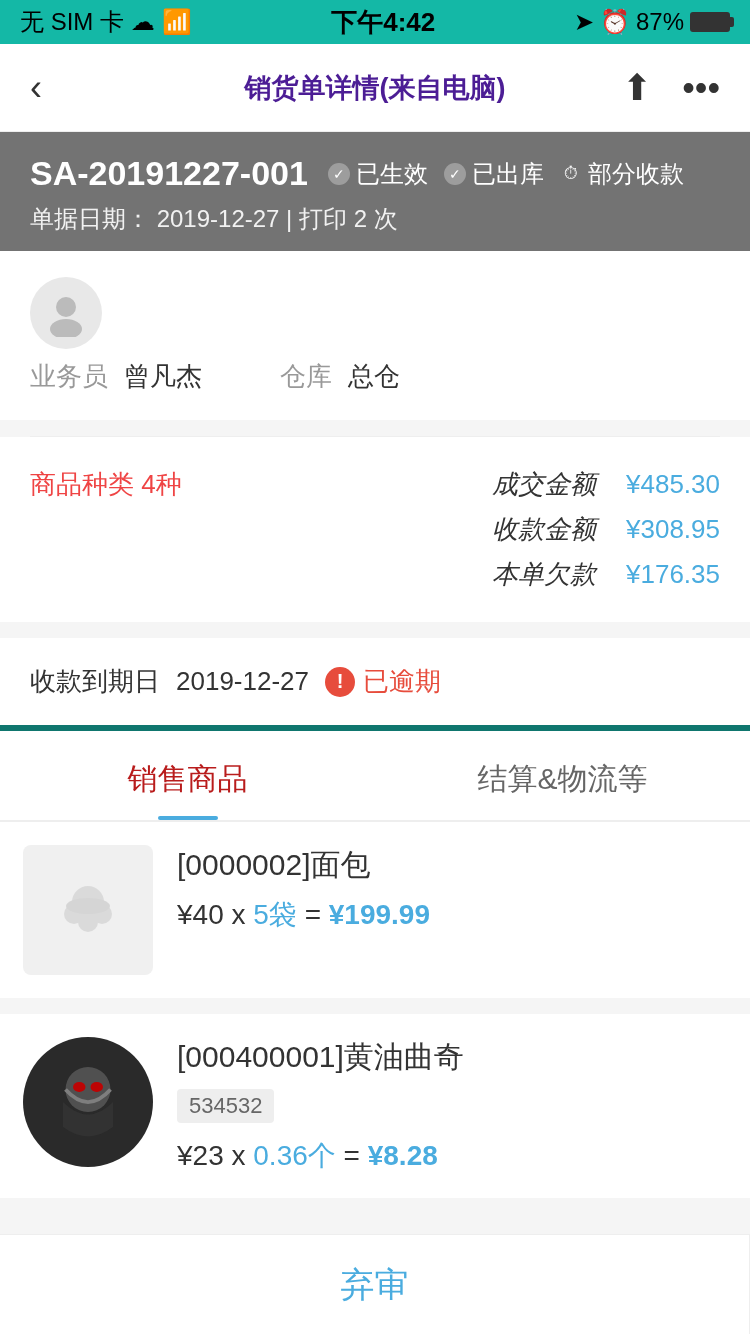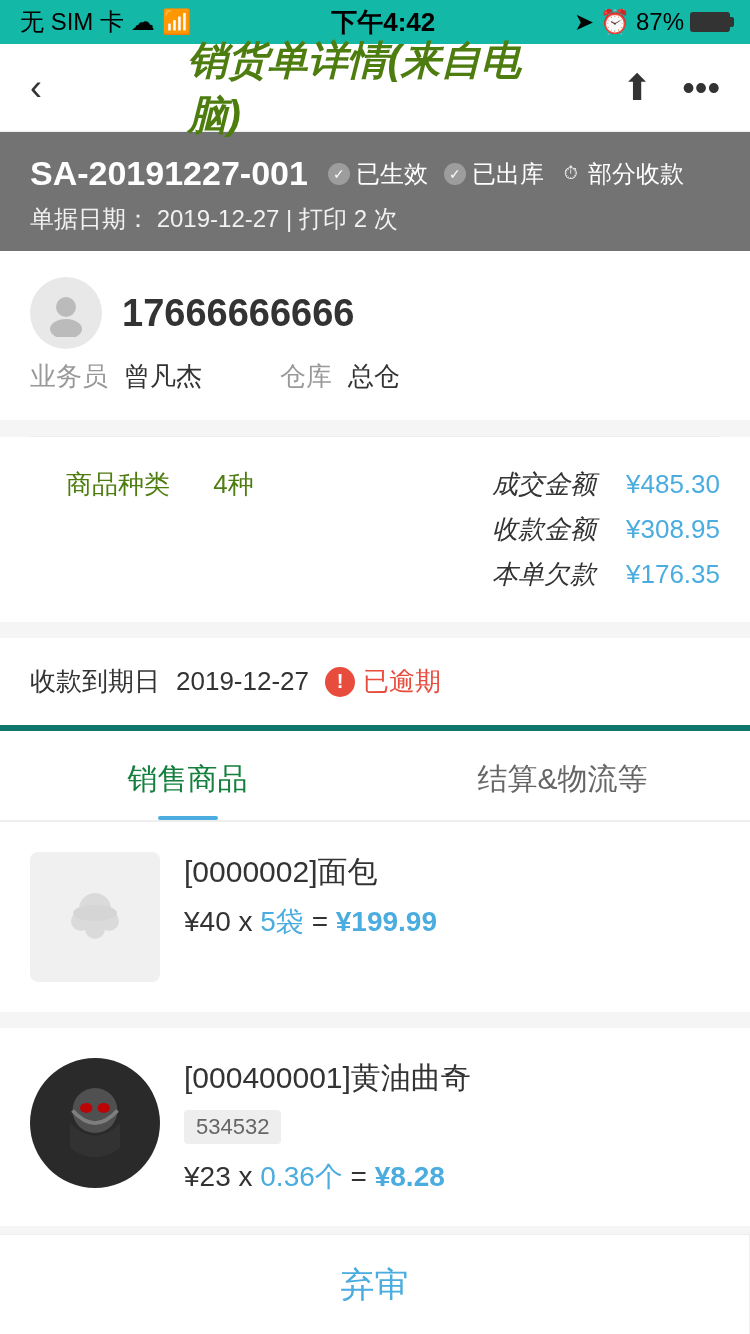--- a/index.html
+++ b/index.html
@@ -61,24 +61,23 @@
     .nav-back {
       font-size: 36px;
       color: #333;
       cursor: pointer;
       width: 60px;
     }
     .nav-title {
       position: absolute;
       left: 50%;
       transform: translateX(-50%);
-      font-size: 40px;
+      font-size: 27px;
       font-weight: 600;
-      color: #4d7c0f;
-      font-style: italic;
+      color: #4c1d95;
     }
     .nav-actions {
       margin-left: auto;
       display: flex;
       align-items: center;
       gap: 30px;
     }
     .nav-action-icon {
       font-size: 36px;
       color: #333;
@@ -194,21 +193,21 @@
     
     .stats-section {
       background: #fff;
       padding: 30px 30px;
       display: flex;
       justify-content: space-between;
       align-items: flex-start;
       margin-bottom: 16px;
     }
     .stats-left { font-size: 26px; color: #333; }
-    .stats-left span { color: #4d7c0f; font-weight: 500; margin-left: 36px; }
+    .stats-left span { color: #ef4444; font-weight: 500; }
     .stats-right { display: flex; flex-direction: column; gap: 10px; align-items: flex-end; }
     .stat-row {
       display: flex;
       align-items: center;
       justify-content: space-between;
       gap: 30px;
       font-size: 26px;
     }
     .stat-label { color: #333; font-style: italic; }
     .stat-value { color: #4AACDF; font-weight: 500; }
@@ -253,40 +252,40 @@
       margin-bottom: 0;
     }
     .tab {
       flex: 1;
       text-align: center;
       padding: 28px 0 20px;
       font-size: 30px;
       cursor: pointer;
       position: relative;
     }
-    .tab.active { color: #15803d; }
+    .tab.active { color: #b91c1c; }
     .tab.active::after {
       content: '';
       position: absolute;
       bottom: 0;
       left: 50%;
       transform: translateX(-50%);
       width: 60px;
       height: 4px;
       background: #4AACDF;
       border-radius: 2px;
     }
     .tab.inactive { color: #666; }
 
     
     .products-section { background: #f5f5f5; }
 
     .product-item {
       background: #fff;
-      padding: 30px;
+      padding: 23px;
       display: flex;
       align-items: flex-start;
       gap: 24px;
       margin-bottom: 16px;
     }
     .product-image {
       width: 130px;
       height: 130px;
       background: #f0f0f0;
       border-radius: 8px;
@@ -397,21 +396,20 @@
 </div>
 
 <div class="customer-section">
   <div class="customer-row1">
     <div class="avatar">
       <svg viewBox="0 0 48 48" fill="none" xmlns="http://www.w3.org/2000/svg">
         <circle cx="24" cy="18" r="10" fill="#bbb"></circle>
         <ellipse cx="24" cy="40" rx="16" ry="10" fill="#bbb"></ellipse>
       </svg>
     </div>
-    <span class="customer-phone">17666666666</span>
   </div>
   <div class="customer-meta">
     <div class="meta-item">
       <span class="meta-label">业务员</span>
       <span class="meta-value">曾凡杰</span>
     </div>
     <div class="meta-item">
       <span class="meta-label">仓库</span>
       <span class="meta-value">总仓</span>
     </div>

